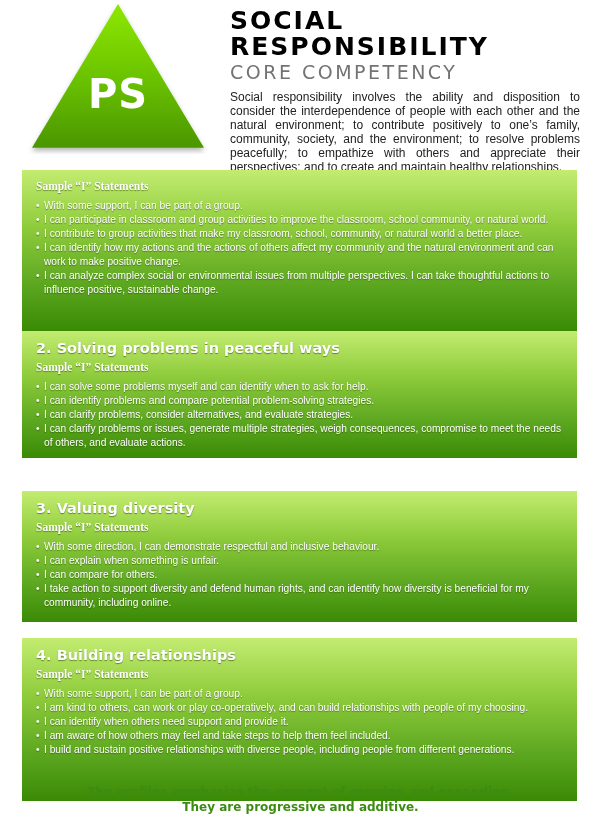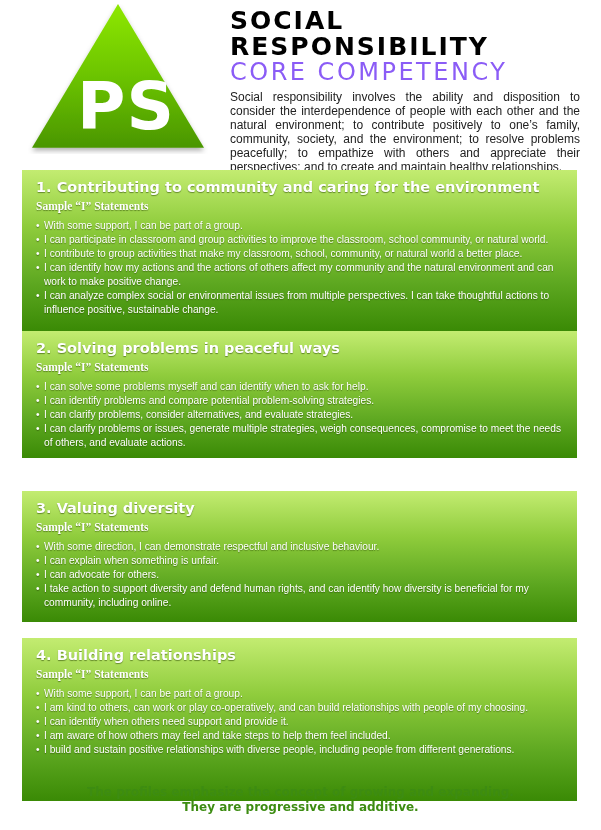--- a/index.html
+++ b/index.html
@@ -5,35 +5,35 @@
   html, body { margin: 0; padding: 0; }
   body {
     width: 601px; height: 830px; background: #ffffff; position: relative;
     overflow: hidden; font-family: "DejaVu Sans", sans-serif;
   }
   .logo {
     position: absolute; left: 28px; top: 4px; width: 180px; height: 150px;
   }
   .logo svg { width: 100%; height: 100%; display: block; }
   .logo-text {
-    position: absolute; left: 8px; width: 100%; top: 70px; text-align: center;
+    position: absolute; left: 0; width: 100%; top: 70px; text-align: center;
     font-family: "DejaVu Sans", sans-serif; font-weight: bold;
-    font-size: 66px; color: #ffffff; letter-spacing: 1px; line-height: 1;
+    font-size: 40px; color: #ffffff; letter-spacing: 1px; line-height: 1;
   }
   .header {
     position: absolute; left: 230px; top: 8px; width: 350px;
   }
   .title {
     font-family: "DejaVu Sans", sans-serif; font-weight: bold;
     font-size: 25px; line-height: 26px; letter-spacing: 2px; color: #000;
     margin: 0;
   }
   .subtitle {
-    font-family: "DejaVu Sans", sans-serif; font-size: 24px; line-height: 24px;
-    letter-spacing: 2.5px; color: #8b5cf6; margin: 0 0 6px 0;
+    font-family: "DejaVu Sans", sans-serif; font-size: 19px; line-height: 24px;
+    letter-spacing: 2.5px; color: #737373; margin: 0 0 6px 0;
   }
   .intro {
     font-family: "Liberation Sans", sans-serif; font-size: 12px; line-height: 14px;
     color: #222; text-align: justify; margin: 0;
   }
   .box {
     position: absolute; left: 22px; width: 555px;
     background: linear-gradient(to bottom, #c3ec71 0%, #8fcc3c 35%, #5ea821 70%, #3a8a05 100%);
     box-sizing: border-box; padding: 7px 14px 8px 14px;
     color: #fff; text-shadow: 0 1px 1px rgba(40,70,0,0.55);
@@ -79,21 +79,20 @@
 </div>
 
 <div class="header">
   <div class="title">SOCIAL</div>
   <div class="title">RESPONSIBILITY</div>
   <div class="subtitle">CORE COMPETENCY</div>
   <p class="intro">Social responsibility involves the ability and disposition to consider the interdependence of people with each other and the natural environment; to contribute positively to one’s family, community, society, and the environment; to resolve problems peacefully; to empathize with others and appreciate their perspectives; and to create and maintain healthy relationships.</p>
 </div>
 
 <div class="box" style="top:170px; height:161px;">
-  <h2>1. Contributing to community and caring for the environment</h2>
   <h3>Sample “I” Statements</h3>
   <ul>
     <li><span class="bullet">•</span><span>With some support, I can be part of a group.</span></li>
     <li><span class="bullet">•</span><span>I can participate in classroom and group activities to improve the classroom, school community, or natural world.</span></li>
     <li><span class="bullet">•</span><span>I contribute to group activities that make my classroom, school, community, or natural world a better place.</span></li>
     <li><span class="bullet">•</span><span>I can identify how my actions and the actions of others affect my community and the natural environment and can work to make positive change.</span></li>
     <li><span class="bullet">•</span><span>I can analyze complex social or environmental issues from multiple perspectives. I can take thoughtful actions to influence positive, sustainable change.</span></li>
   </ul>
 </div>
 
@@ -107,21 +106,21 @@
     <li><span class="bullet">•</span><span>I can clarify problems or issues, generate multiple strategies, weigh consequences, compromise to meet the needs of others, and evaluate actions.</span></li>
   </ul>
 </div>
 
 <div class="box" style="top:491px; height:131px;">
   <h2>3. Valuing diversity</h2>
   <h3>Sample “I” Statements</h3>
   <ul>
     <li><span class="bullet">•</span><span>With some direction, I can demonstrate respectful and inclusive behaviour.</span></li>
     <li><span class="bullet">•</span><span>I can explain when something is unfair.</span></li>
-    <li><span class="bullet">•</span><span>I can advocate for others.</span></li>
+    <li><span class="bullet">•</span><span>I can compare for others.</span></li>
     <li><span class="bullet">•</span><span>I take action to support diversity and defend human rights, and can identify how diversity is beneficial for my community, including online.</span></li>
   </ul>
 </div>
 
 <div class="box" style="top:638px; height:163px;">
   <h2>4. Building relationships</h2>
   <h3>Sample “I” Statements</h3>
   <ul>
     <li><span class="bullet">•</span><span>With some support, I can be part of a group.</span></li>
     <li><span class="bullet">•</span><span>I am kind to others, can work or play co-operatively, and can build relationships with people of my choosing.</span></li>

